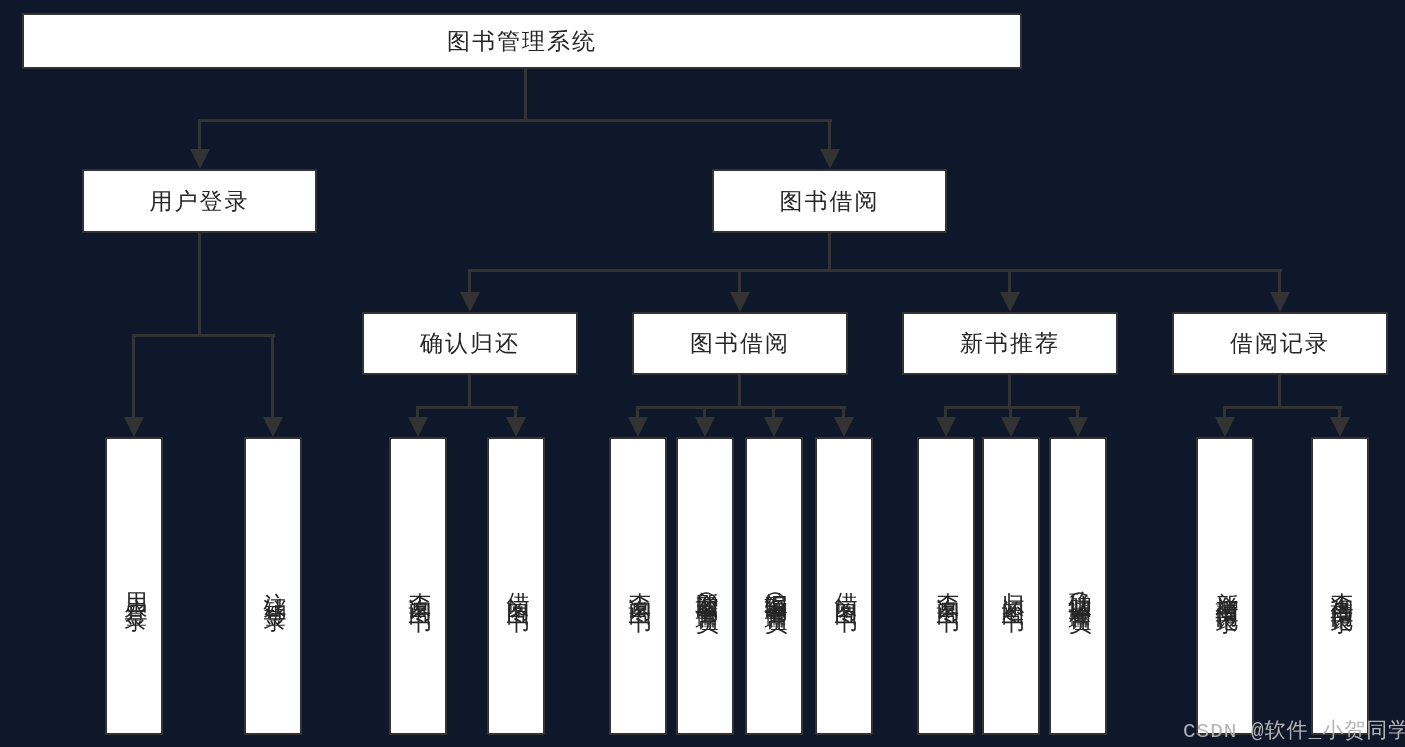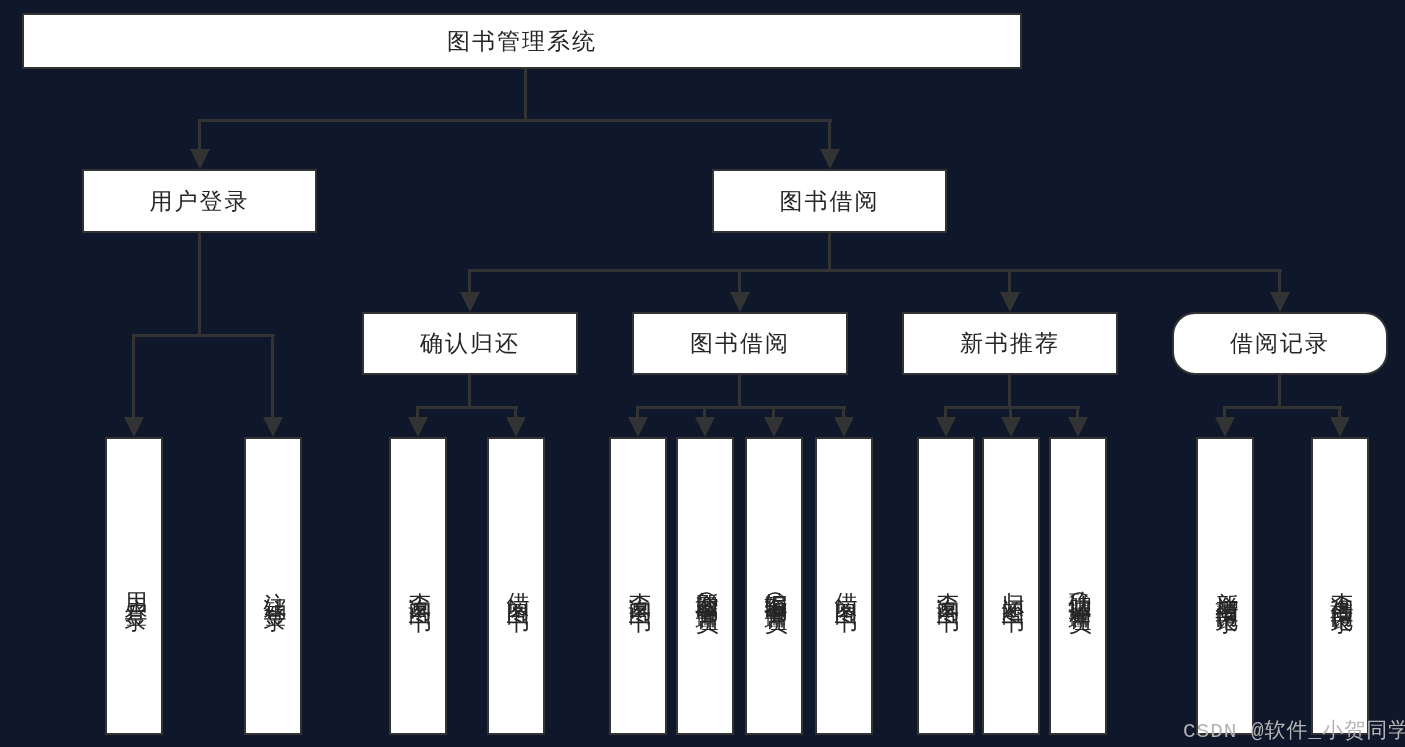--- a/index.html
+++ b/index.html
@@ -82,21 +82,21 @@
   <div class="vline" style="left:738px;top:269px;height:29px;"></div>
   <div class="arrow" style="left:730px;top:292px;"></div>
   <div class="vline" style="left:1008px;top:269px;height:29px;"></div>
   <div class="arrow" style="left:1000px;top:292px;"></div>
   <div class="vline" style="left:1278px;top:269px;height:29px;"></div>
   <div class="arrow" style="left:1270px;top:292px;"></div>
 
   <div class="box" style="left:362px;top:312px;width:216px;height:63px;">确认归还</div>
   <div class="box" style="left:632px;top:312px;width:216px;height:63px;">图书借阅</div>
   <div class="box" style="left:902px;top:312px;width:216px;height:63px;">新书推荐</div>
-  <div class="box" style="left:1172px;top:312px;width:216px;height:63px;border-radius:23px;">借阅记录</div>
+  <div class="box" style="left:1172px;top:312px;width:216px;height:63px;">借阅记录</div>
 
   <div class="vline" style="left:468px;top:375px;height:34px;"></div>
   <div class="hline" style="left:416px;top:406px;width:102px;"></div>
   <div class="vline" style="left:416px;top:406px;height:17px;"></div>
   <div class="arrow" style="left:408px;top:417px;"></div>
   <div class="vline" style="left:514px;top:406px;height:17px;"></div>
   <div class="arrow" style="left:506px;top:417px;"></div>
 
   <div class="vline" style="left:738px;top:375px;height:34px;"></div>
   <div class="hline" style="left:636px;top:406px;width:210px;"></div>

